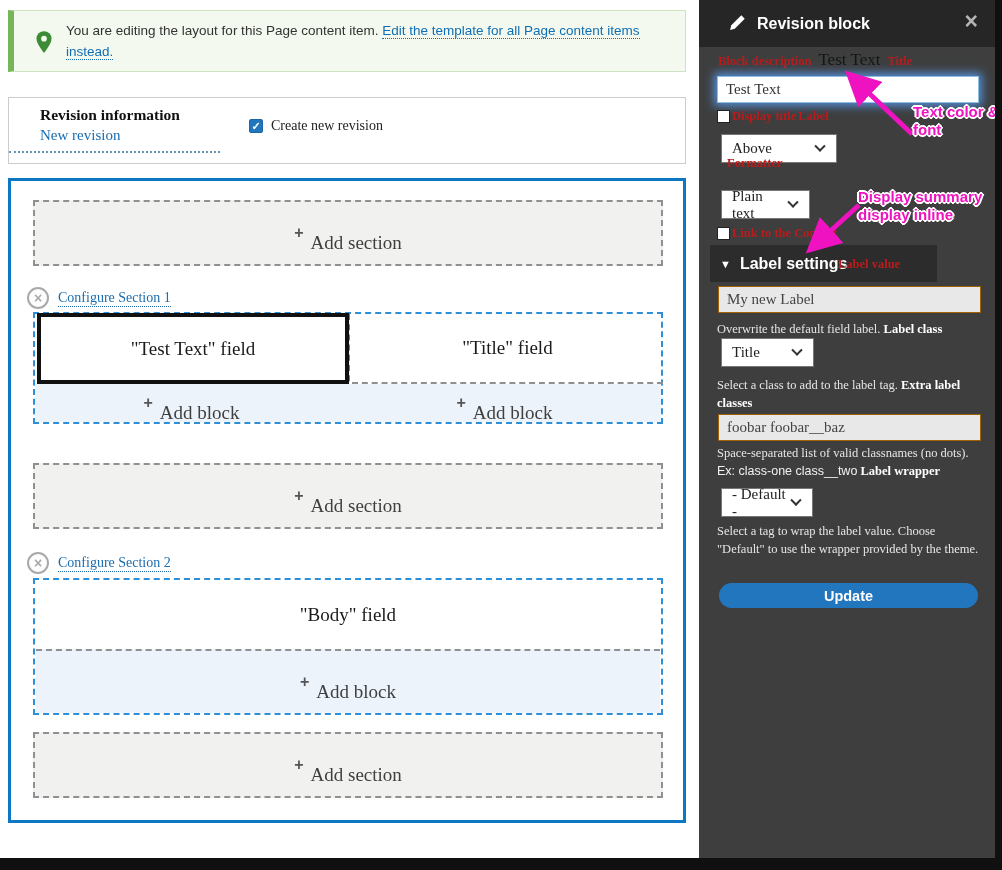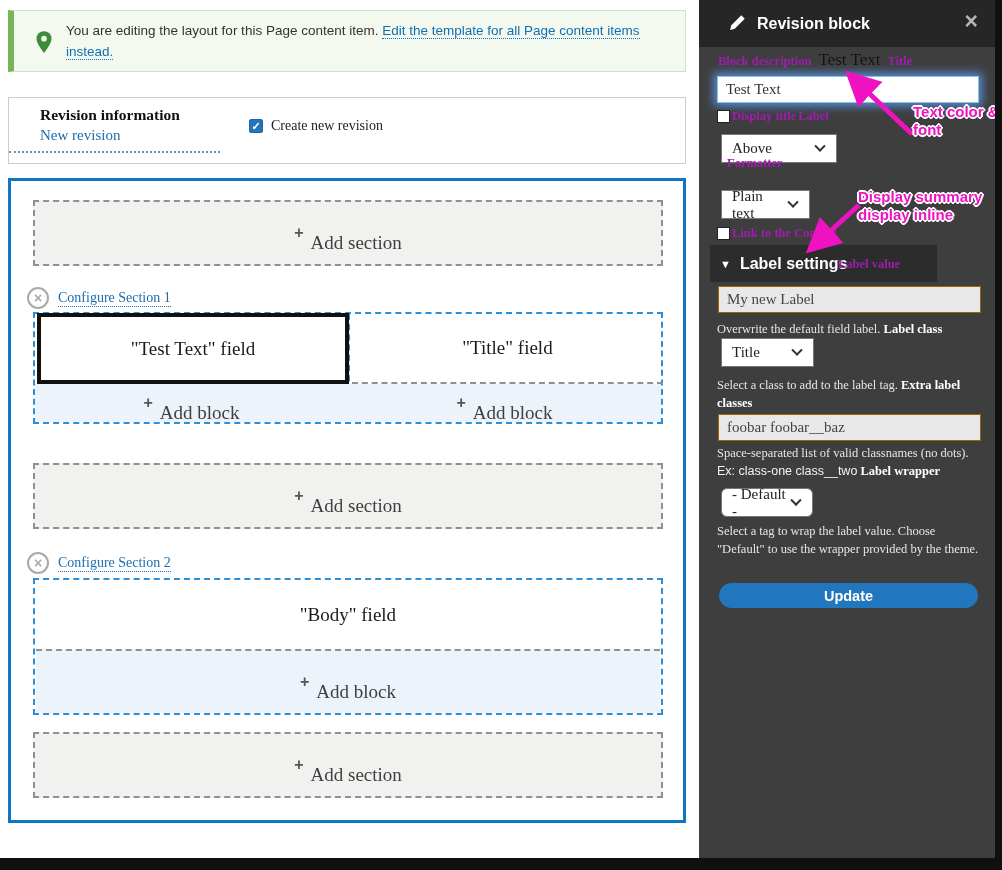--- a/index.html
+++ b/index.html
@@ -70,21 +70,21 @@
   .sidebar { position:absolute; left:699px; top:0; width:303px; height:858px; background:#3e3e3e; }
   .sb-header { position:absolute; left:0; top:0; right:0; height:47px; background:#262626;
                display:flex; align-items:center; }
   .sb-title { color:#fff; font-family:"Liberation Sans",sans-serif; font-weight:bold;
               font-size:16px; margin-left:58px; }
   .pencil { position:absolute; left:30px; top:14px; width:17px; height:17px; }
   .sb-close { position:absolute; right:24px; top:8px; color:#b5b5b5;
               font-family:"Liberation Sans",sans-serif; font-size:23px; font-weight:bold; cursor:pointer; }
   .lbl-row1 { position:absolute; left:718px; top:50px; width:270px; display:flex;
               align-items:baseline; gap:7px; white-space:nowrap; }
-  .sb-lbl { font-size:12.5px; font-weight:bold; color:#a21caf; }
+  .sb-lbl { font-size:12.5px; font-weight:bold; color:#b91c1c; }
   .big-dark { font-size:17px; color:#141414; }
   .inp { font-family:"Liberation Serif",serif; font-size:15px; color:#333;
          border:1px solid #888; padding:0 8px; }
   .inp1 { position:absolute; left:717px; top:76px; width:262px; height:27px; background:#fff;
           border:1px solid #8cbfe3; box-shadow:0 0 9px 3px rgba(90,165,255,.8); }
   .cb-row { position:absolute; display:flex; align-items:center; gap:2px; }
   .cb-plain { width:13px; height:13px; background:#fff; border:1px solid #222; cursor:pointer; }
   .sel { position:absolute; background:#fff; border:1px solid #777; display:flex;
          align-items:center; cursor:pointer; font-size:15px; color:#222; padding-left:10px; }
   .chev { margin-left:auto; margin-right:12px; width:8px; height:8px;
@@ -265,21 +265,21 @@
   </div>
 
   <input class="inp inp-gray" style="left: 718px; top: 414px; width: 263px; height: 27px; color: rgb(68, 68, 68);" value="foobar foobar__baz">
 
   <div class="desc" style="left:717px; top:444px; width:268px;">
     <span>Space-separated list of valid classnames (no dots).</span><br>
     <span class="code-sans">Ex: class-one class__two</span>
     <b>Label wrapper</b>
   </div>
 
-  <div class="sel" style="left:721px; top:488px; width:92px; height:29px;border-radius:6px;">
+  <div class="sel" style="left:721px; top:488px; width:92px; height:29px;">
     <span>- Default -</span>
     <span class="chev"></span>
   </div>
 
   <div class="desc" style="left:717px; top:522px; width:268px;">
     <span>Select a tag to wrap the label value. Choose "Default" to use the wrapper provided by the theme.</span>
   </div>
 
   <button class="update-btn">Update</button>
 

